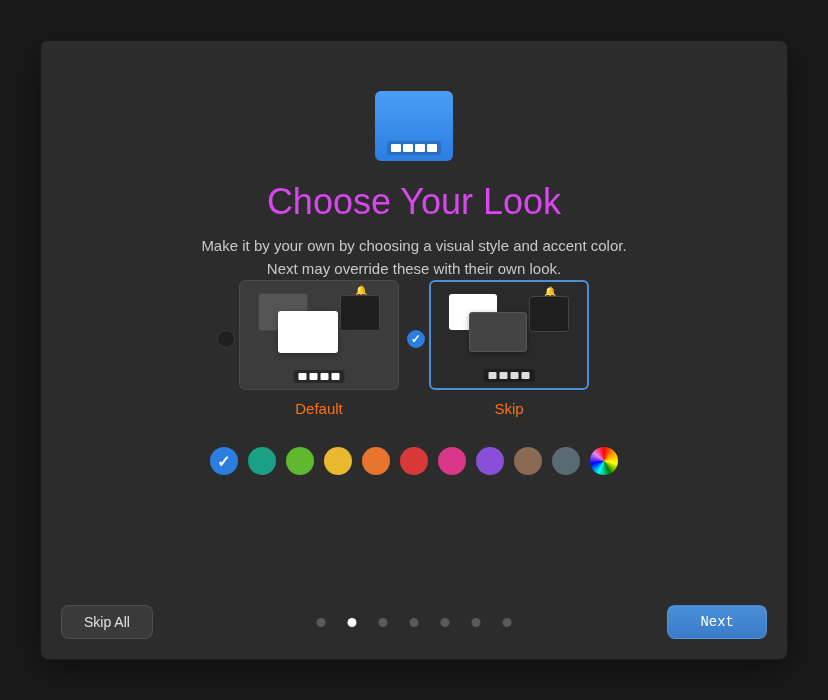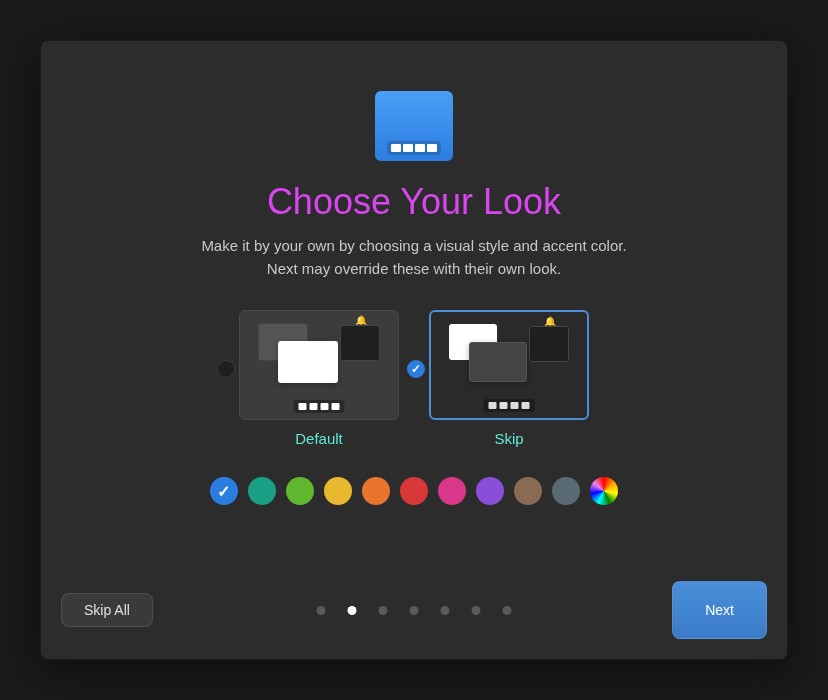--- a/index.html
+++ b/index.html
@@ -59,21 +59,20 @@
       font-size: 36px;
       font-weight: 300;
       color: #d946ef;
       margin-bottom: 12px;
     }
     .subtitle {
       font-size: 15px;
       color: #c8c8c8;
       text-align: center;
       line-height: 1.5;
-      margin-bottom: 30px;
     }
     .themes {
       display: flex;
       gap: 30px;
       margin-bottom: 30px;
     }
     .theme-option {
       display: flex;
       flex-direction: column;
       align-items: center;
@@ -193,21 +192,21 @@
       width: 8px;
       height: 7px;
       background: #fff;
       border-radius: 1px;
     }
     .preview-dock.dark .preview-dock-item {
       background: #ddd;
     }
     .theme-label {
       font-size: 15px;
-      color: #5eead4;
+      color: #f97316;
     }
     .accent-colors {
       display: flex;
       gap: 10px;
       margin-bottom: 40px;
     }
     .accent-swatch {
       width: 28px;
       height: 28px;
       border-radius: 50%;
@@ -258,21 +257,22 @@
       cursor: pointer;
       border: 1px solid rgba(255,255,255,0.1);
     }
     .btn-secondary {
       background: #3a3a3a;
       color: #e0e0e0;
     }
     .btn-primary {
       background: linear-gradient(180deg, #4a8fd8 0%, #3a7bc8 100%);
       color: #fff;
-      padding: 20px 32px;
+      padding: 8px 32px;
+      font-family: Liberation Mono, monospace;
     }
   </style>
 </head>
 <body>
 
 <div class="window">
 
   <div class="icon-main">
     <div class="icon-dock">
       <div class="icon-dock-item"></div>

